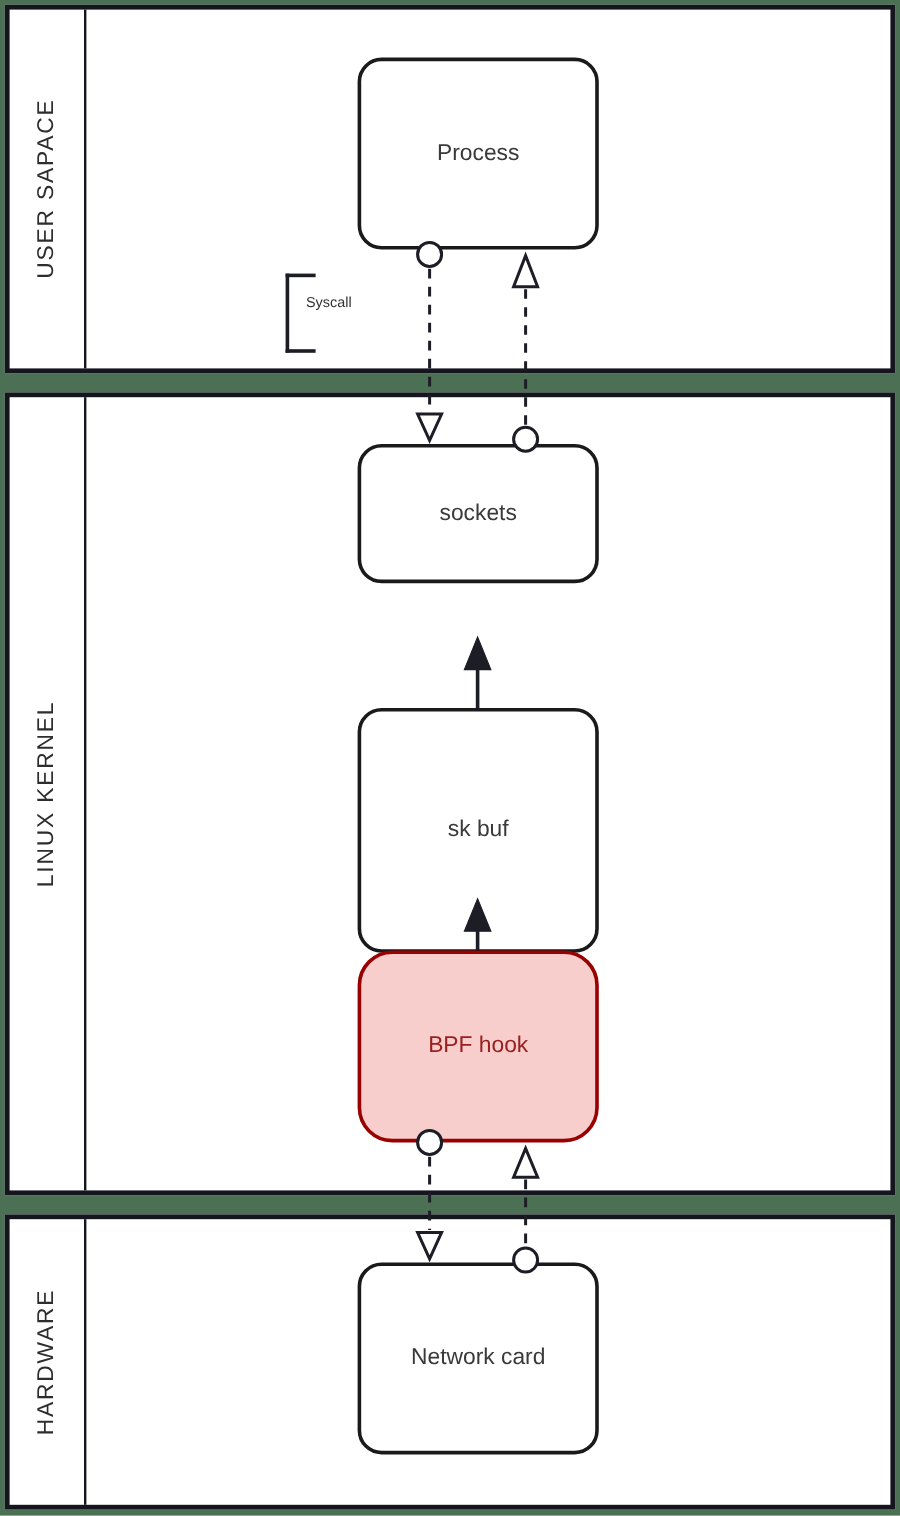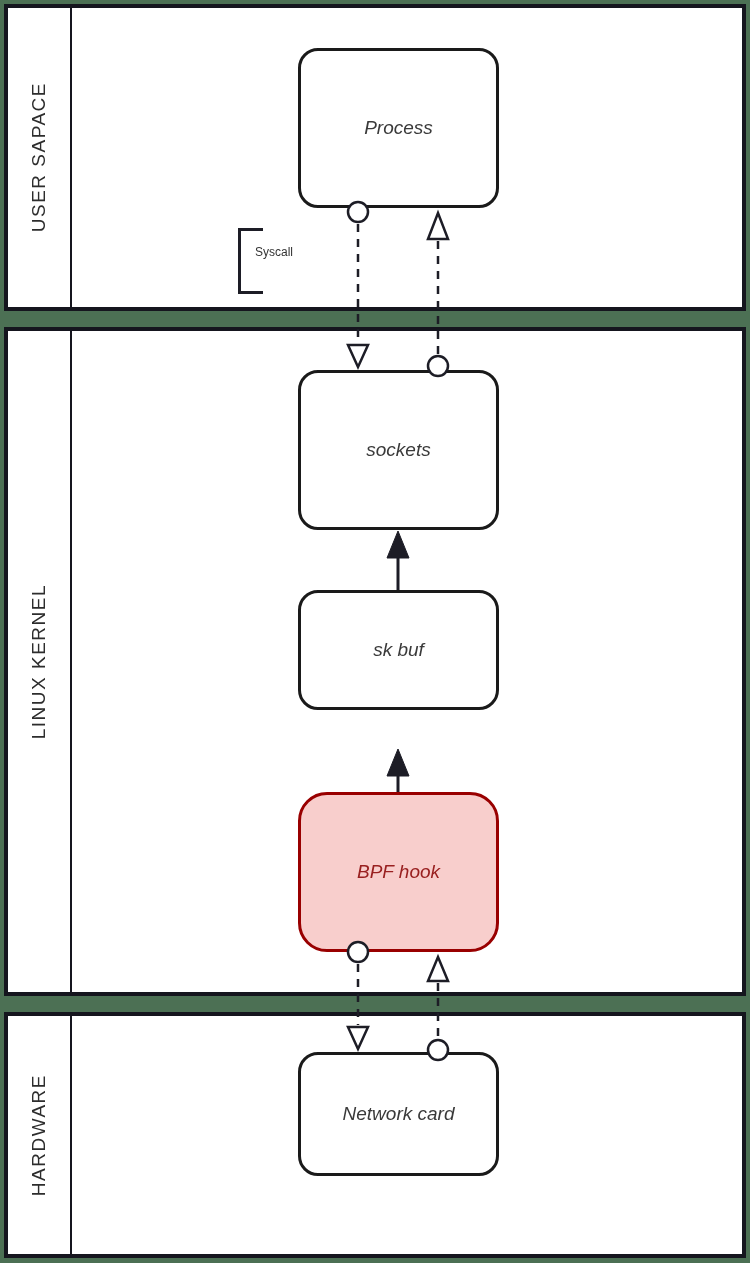--- a/index.html
+++ b/index.html
@@ -18,21 +18,21 @@
     display:flex; align-items:center; justify-content:center;
   }
   .lane-label-text {
     writing-mode:vertical-rl; transform:rotate(180deg);
     font-size:19px; color:#2d2d2d; letter-spacing:1.5px; white-space:nowrap;
   }
   .node {
     position:absolute; left:298px; width:201px;
     background:#ffffff; border:3px solid #1a1a1a; border-radius:20px;
     box-sizing:border-box; display:flex; align-items:center; justify-content:center;
-    font-size:19px; color:#3a3a3a; z-index:2;font-style:italic;
+    font-size:19px; color:#3a3a3a; z-index:2;
   }
   .node.bpf { background:#f8cecc; border-color:#990000; color:#992020;border-radius:29px; }
   .connectors {
     position:absolute; left:0; top:0; width:750px; height:1263px;
     z-index:3; pointer-events:none;
   }
   .syscall-bracket {
     position:absolute; left:238px; top:228px; width:22px; height:60px;
     border-left:3px solid #1d1d26; border-top:3px solid #1d1d26;
     border-bottom:3px solid #1d1d26; z-index:2;
@@ -62,33 +62,33 @@
   <div class="lane" style="top:1012px; height:246px;">
     <div class="lane-label-col">
       <div class="lane-label-text">HARDWARE</div>
     </div>
   </div>
 
   <div class="node" style="top:48px; height:160px;">
     <span>Process</span>
   </div>
 
-  <div class="node" style="top:370px; height:160px;">
+  <div class="node" style="top:370px; height:116px;">
     <span>sockets</span>
   </div>
 
-  <div class="node" style="top:590px; height:120px;">
+  <div class="node" style="top:590px; height:204px;">
     <span>sk buf</span>
   </div>
 
   <div class="node bpf" style="top:792px; height:160px;">
     <span>BPF hook</span>
   </div>
 
-  <div class="node" style="top:1052px; height:124px;">
+  <div class="node" style="top:1052px; height:160px;">
     <span>Network card</span>
   </div>
 
   <div class="syscall-bracket"></div>
   <div class="syscall-label">Syscall</div>
 
   <svg class="connectors" viewBox="0 0 750 1263">
 
     <g>
       <line x1="358" y1="224" x2="358" y2="343" stroke="#1d1d26" stroke-width="2.5" stroke-dasharray="8 7"></line>

